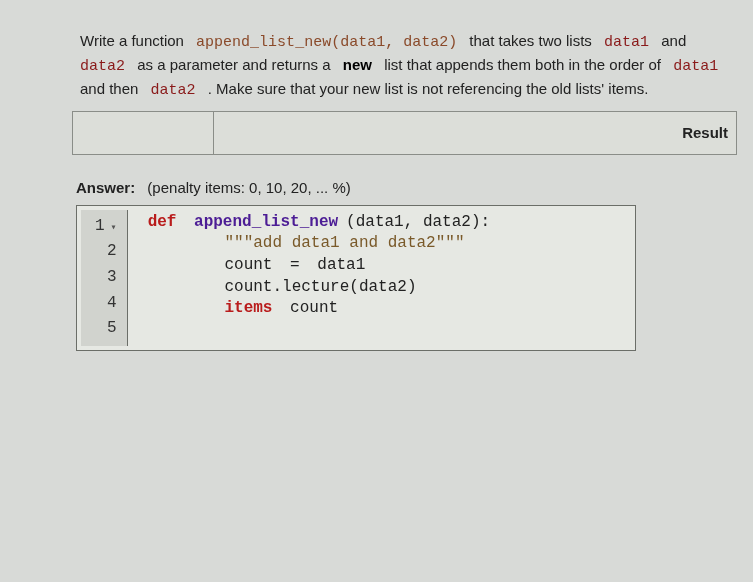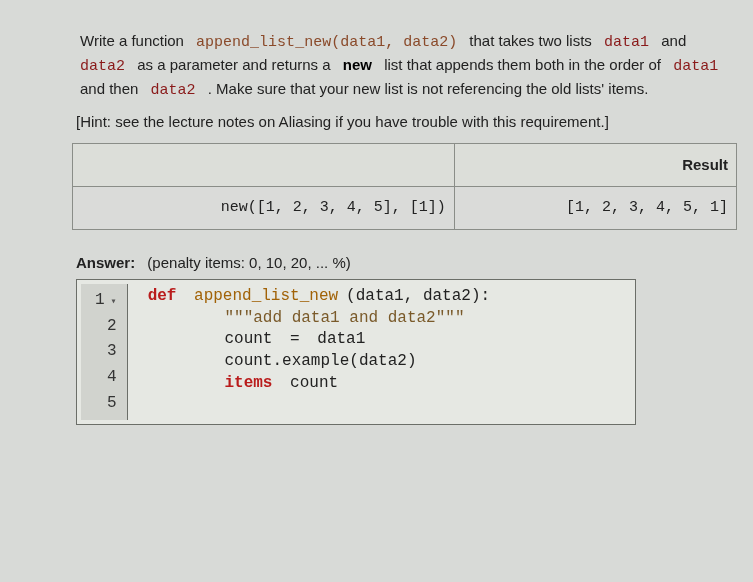--- a/index.html
+++ b/index.html
@@ -62,59 +62,54 @@
       user-select: none;
     }
     .gutter .ln { display:block; }
     .gutter .ln.first::after { content: " ▾"; font-size: 10px; color:#555;}
     .code {
       padding: 2px 8px;
       white-space: pre;
       flex: 1;
     }
     .kw { color: #b91c1c; font-weight: bold; }
-    .fnname-code { color: #a16207; }
+    .fnname-code { color: #4c1d95; font-weight: bold; }
     .str { color: #7a5a2a; }
     .op { color: #222; }
   </style>
 </head>
 <body>
 
 <div class="desc">
   <p>
     <span>Write a function </span><span class="mono fn-name">append_list_new(data1, data2)</span><span> that takes two lists </span><span class="mono param">data1</span><span> and </span><span class="mono param">data2</span><span> as a parameter and returns a </span><span class="bold">new</span><span> list that appends them both in the order of </span><span class="mono param">data1</span><span> and then </span><span class="mono param">data2</span><span> .  Make sure that your new list is not referencing the old lists' items.</span>
   </p>
-  <p>[Hint: see the lecture notes on Aliasing if you have trouble with this requirement.]</p>
 </div>
 
 <table class="ex">
   <thead>
     <tr>
       <th></th>
       <th>Result</th>
     </tr>
   </thead>
   <tbody>
-    <tr>
-      <td>new([1, 2, 3, 4, 5], [1])</td>
-      <td>[1, 2, 3, 4, 5, 1]</td>
-    </tr>
   </tbody>
 </table>
 
 <div class="answer">
   <span class="label">Answer:</span><span>  (penalty items: 0, 10, 20, ... %)</span>
 
   <div class="code-box">
     <div class="gutter">
       <span class="ln first">1</span>
       <span class="ln">2</span>
       <span class="ln">3</span>
       <span class="ln">4</span>
       <span class="ln">5</span>
     </div>
     <div class="code"><span class="kw">def</span><span class="fnname-code"> append_list_new</span><span>(data1, data2):</span>
 <span class="str">        """add data1 and data2"""</span>
 <span>        count </span><span class="op">=</span><span> data1</span>
-<span>        count.example(data2)</span>
+<span>        count.lecture(data2)</span>
 <span class="kw">        items</span><span> count</span></div>
   </div>
 </div>
 
 </body></html>

